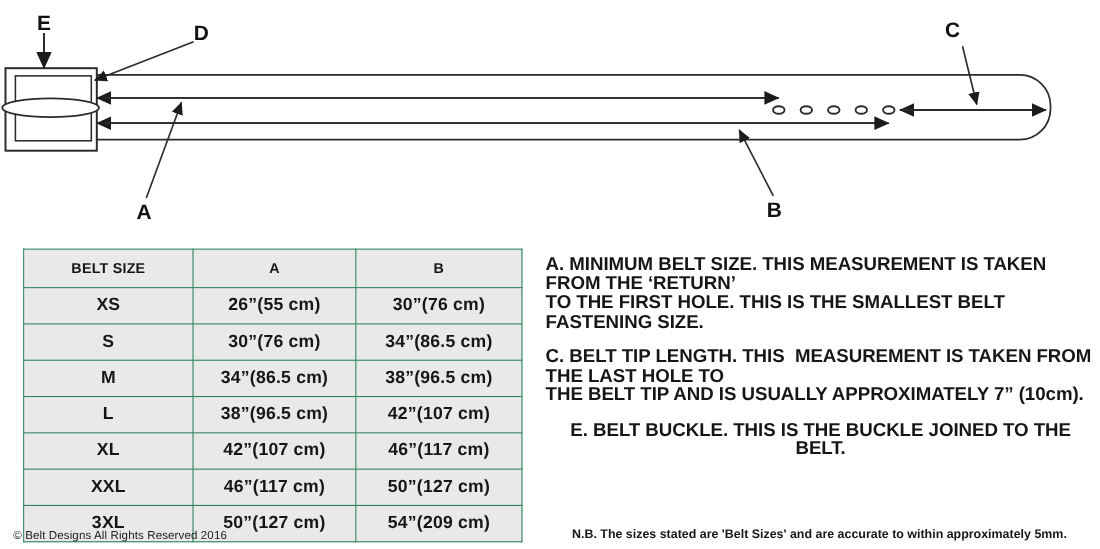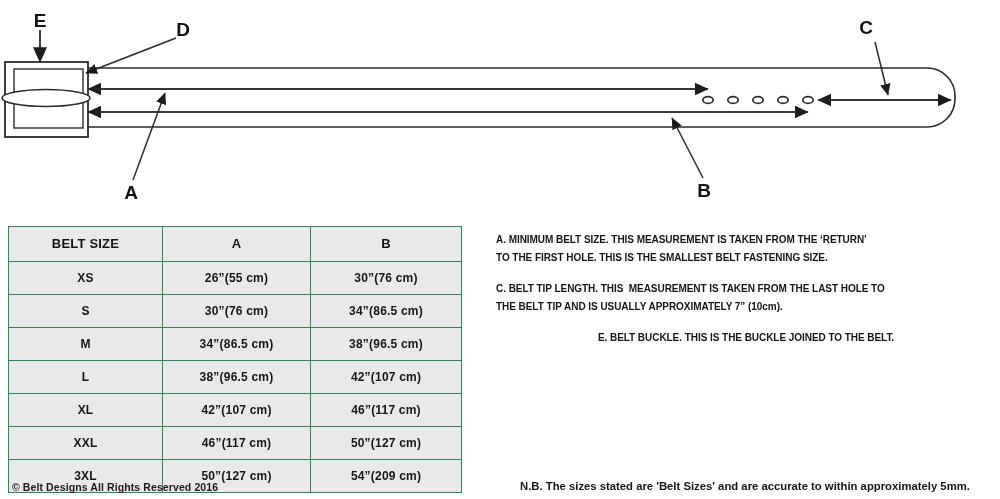--- a/index.html
+++ b/index.html
@@ -24,66 +24,66 @@
   
   #diagram {
     position: absolute;
     left: 0; top: 0;
     width: 1000px;
     height: 215px;
   }
   
   #size-table {
     position: absolute;
-    left: 8px;
+    left: 21px;
     top: 226px;
     width: 450px;
     border-collapse: collapse;
     table-layout: fixed;
   }
   #size-table td, #size-table th {
     border: 1.5px solid #2f8559;
     background: #e9e9e9;
     text-align: center;
     font-weight: bold;
-    font-size: 12px;
+    font-size: 16px;
     letter-spacing: 0.2px;
     color: #161616;
     padding: 0;
     height: 32px;
     line-height: 32px;
   }
   #size-table th {
     height: 34px;
     line-height: 34px;
     font-size: 13px;
   }
   .col-size { width: 153px; }
   .col-a    { width: 147px; }
   .col-b    { width: 150px; }
 
   #copyright {
     position: absolute;
     left: 12px;
     top: 481px;
     font-size: 10.5px;
-    font-weight: bold;
+    font-weight: normal;
     color: #1a1a1a;
     letter-spacing: 0.1px;
   }
 
   
   #legend {
     position: absolute;
     left: 496px;
     top: 231px;
     width: 500px;
   }
   .legend-item {
-    font-size: 10px;
+    font-size: 17px;
     font-weight: bold;
     line-height: 17.5px;
     color: #161616;
     margin-bottom: 14px;
     letter-spacing: -0.05px;
     white-space: pre-wrap;
   }
   .legend-item:last-of-type { margin-bottom: 0; text-align: center; }
   #legend-note {
     position: absolute;

